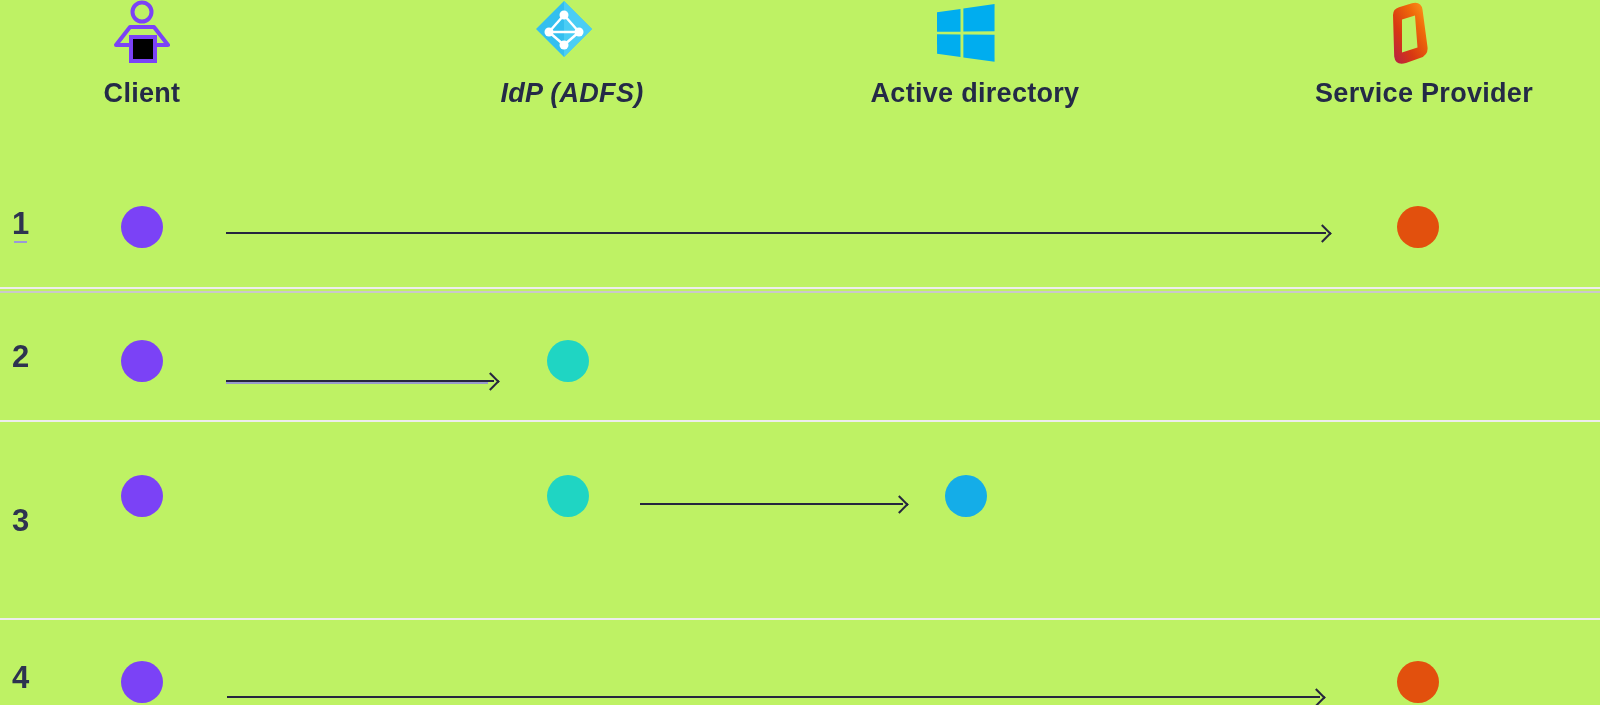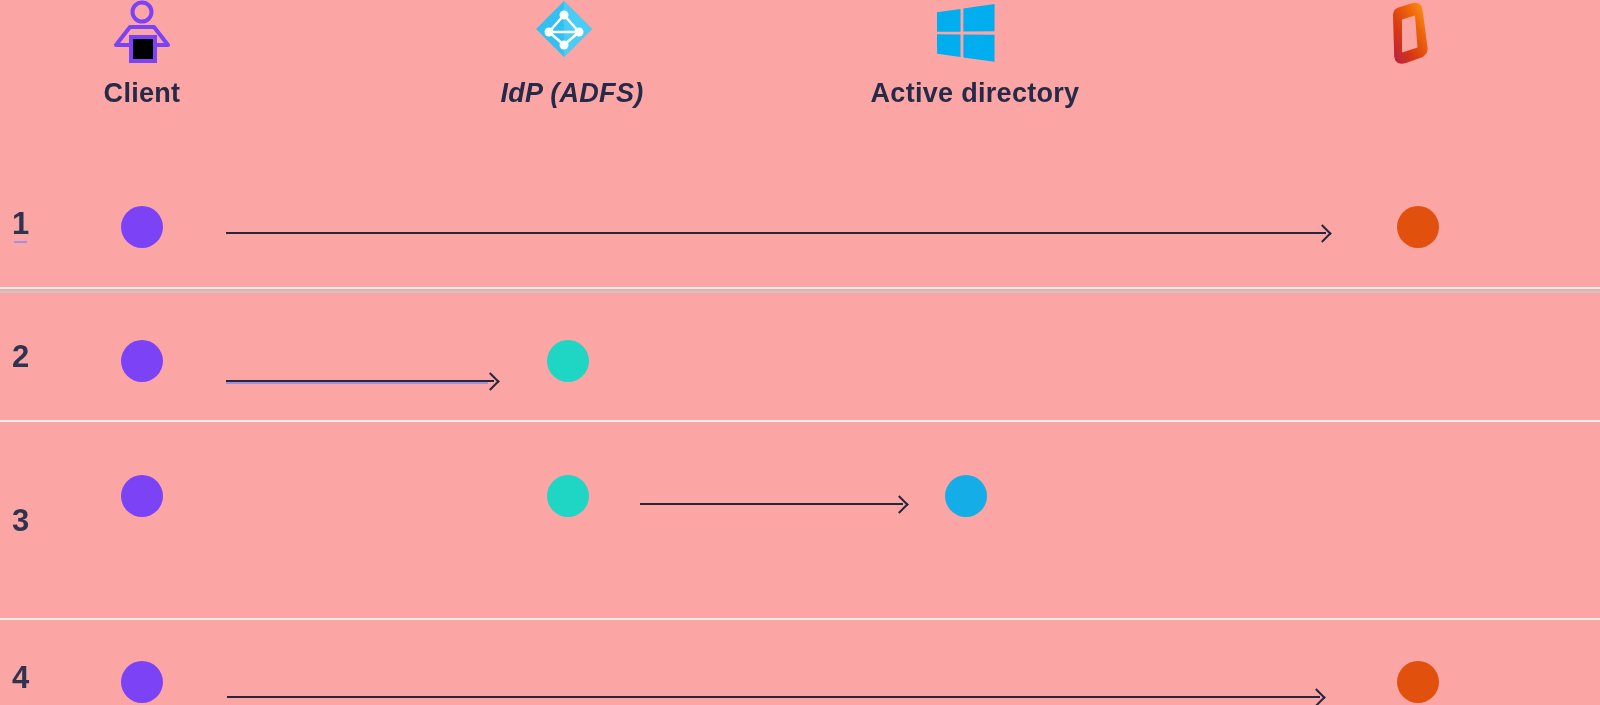--- a/index.html
+++ b/index.html
@@ -1,18 +1,18 @@
 <!DOCTYPE html>
 <html><head>
 <meta charset="utf-8">
 <style>
   html,body { margin:0; padding:0; background:#000; }
   .canvas {
     position:relative; width:1600px; height:705px;
-    background:#fca5a5; overflow:hidden;
+    background:#bef264; overflow:hidden;
     font-family:"Liberation Sans", sans-serif;
   }
   
   .icon { position:absolute; transform:translateX(-50%); line-height:0; }
   .col-label {
     position:absolute; top:78px; transform:translateX(-50%);
     font-size:27px; font-weight:bold; color:#242A47;
     letter-spacing:0.3px; white-space:nowrap;
   }
   
@@ -115,20 +115,21 @@
         </linearGradient>
       </defs>
       <path fill="url(#og)" fill-rule="evenodd" d="M12,13 Q12,7 18,5.2 L31,1.2 Q40,-1 41.5,7.5 L46.5,45 Q47.5,53 39,56 L25,61 Q14.5,64 13.2,54.5 Z
            M21,17.5 L34,13.5 L36.5,45.5 L21,50.5 Z"></path>
     </svg>
   </span>
 
   <div class="col-label label-client">Client</div>
   <div class="col-label label-idp">IdP (ADFS)</div>
   <div class="col-label label-ad">Active directory</div>
+  <div class="col-label label-sp">Service Provider</div>
 
   <div class="sep sep-1a"></div>
   <div class="sep sep-1b dim"></div>
   <div class="sep sep-2"></div>
   <div class="sep sep-3"></div>
 
   <div class="num num-1">1</div>
   <div class="num-underline u-1"></div>
   <div class="dot purple r1 c-client"></div>
   <div class="arrow arrow-1"></div>

